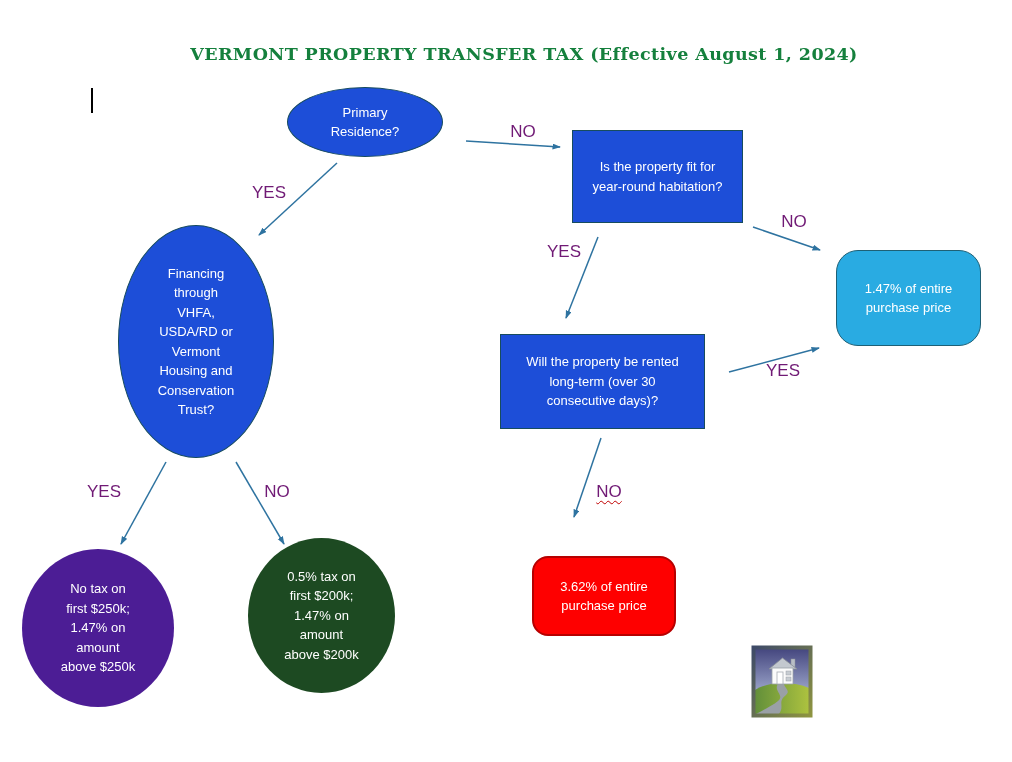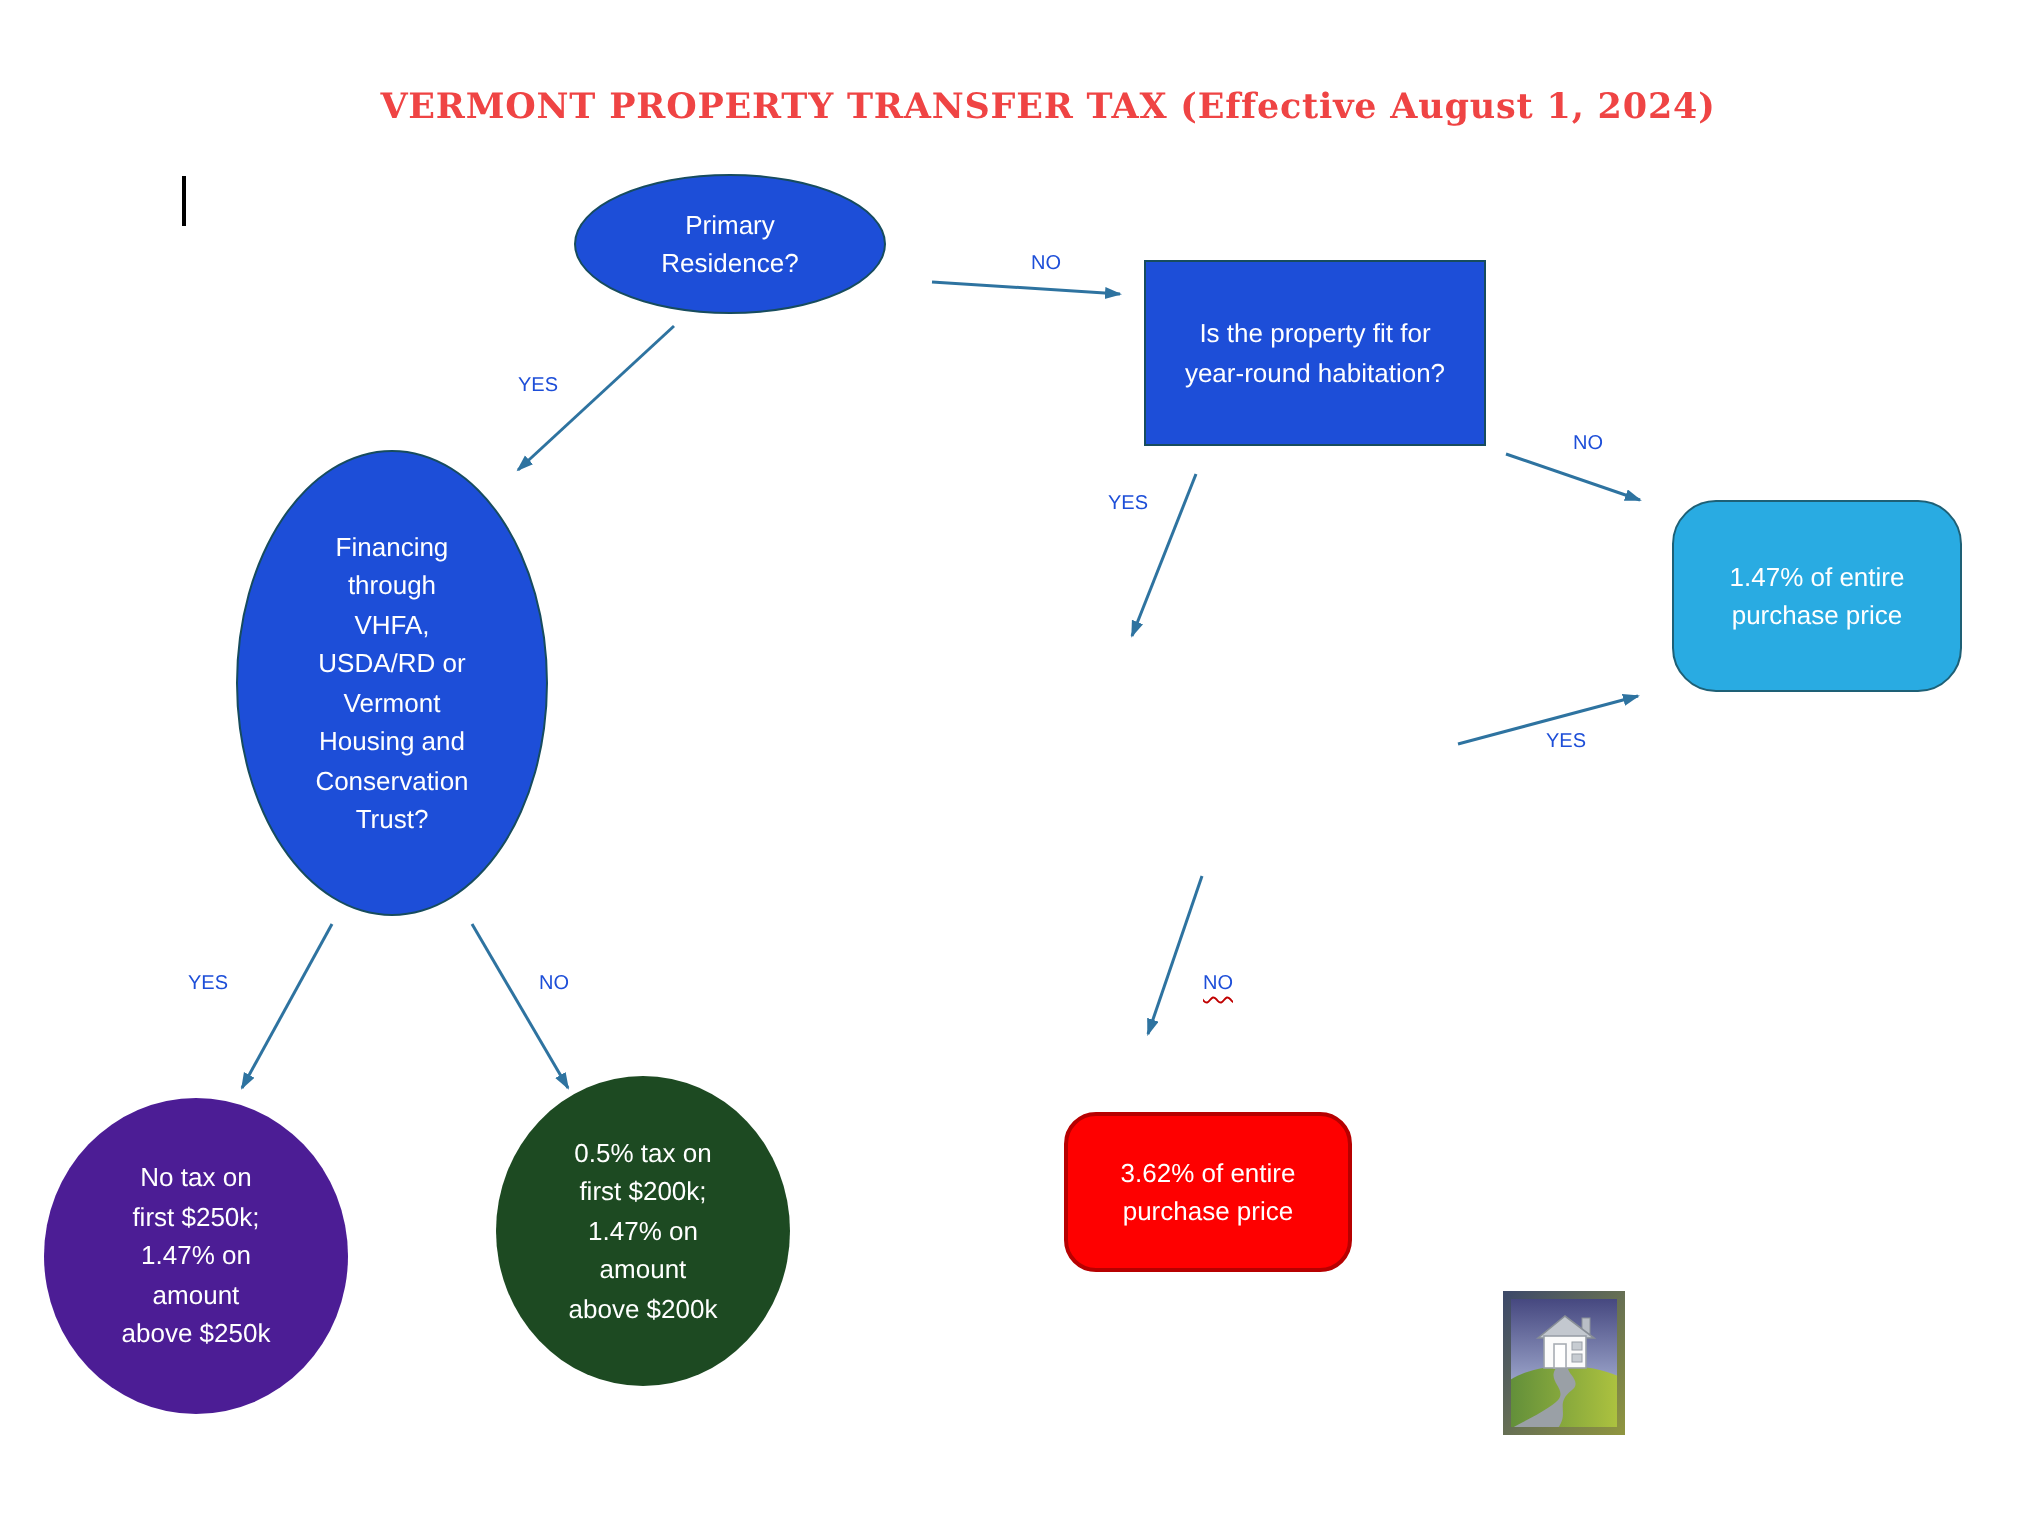--- a/index.html
+++ b/index.html
@@ -12,21 +12,21 @@
   }
   .title{
     position:absolute;
     left:524px;top:44px;
     transform:translateX(-50%);
     margin:0;
     font-family:"DejaVu Serif", serif;
     font-weight:bold;
     font-size:17.5px;
     letter-spacing:0.4px;
-    color:#ef4444;
+    color:#15803d;
     white-space:nowrap;
   }
   .cursor{
     position:absolute;
     left:91px;top:88px;
     width:2px;height:25px;
     background:#000;
   }
   .arrows{
     position:absolute;left:0;top:0;
@@ -45,22 +45,22 @@
   }
   .teal{background:#1d4ed8;border:1px solid #174c5e;}
   .oval{border-radius:50%;}
   .result-blue{background:#29abe2;border:1.5px solid #1e6076;}
   .result-red{background:#fe0000;border:2px solid #b70000;margin-left:13px;}
   .result-green{background:#4c1d95;}
   .result-darkgreen{background:#1d4a22;}
   .edge-label{
     position:absolute;
     transform:translate(-50%,-50%);
-    font-size:10px;
-    color:#1d4ed8;
+    font-size:17px;
+    color:#701a75;
     white-space:nowrap;
   }
   .wavy{
     text-decoration-line:underline;
     text-decoration-style:wavy;
     text-decoration-color:#c00000;
     text-decoration-thickness:1px;
     text-underline-offset:3px;
   }
   .logo{position:absolute;left:751px;top:645px;display:flex;align-items:flex-start;}
@@ -109,20 +109,23 @@
 VHFA,
 USDA/RD or
 Vermont
 Housing and
 Conservation
 Trust?</div>
 
   <div class="node teal" style="left:572px;top:130px;width:171px;height:93px;">Is the property fit for
 year-round habitation?</div>
 
+  <div class="node teal" style="left:500px;top:334px;width:205px;height:95px;">Will the property be rented
+long-term (over 30
+consecutive days)?</div>
 
   <div class="node result-blue" style="left:836px;top:250px;width:145px;height:96px;border-radius:22px;">1.47% of entire
 purchase price</div>
 
   <div class="node result-red" style="left:519px;top:556px;width:144px;height:80px;border-radius:16px;">3.62% of entire
 purchase price</div>
 
   <div class="node oval result-green" style="left:22px;top:549px;width:152px;height:158px;">No tax on
 first $250k;
 1.47% on

